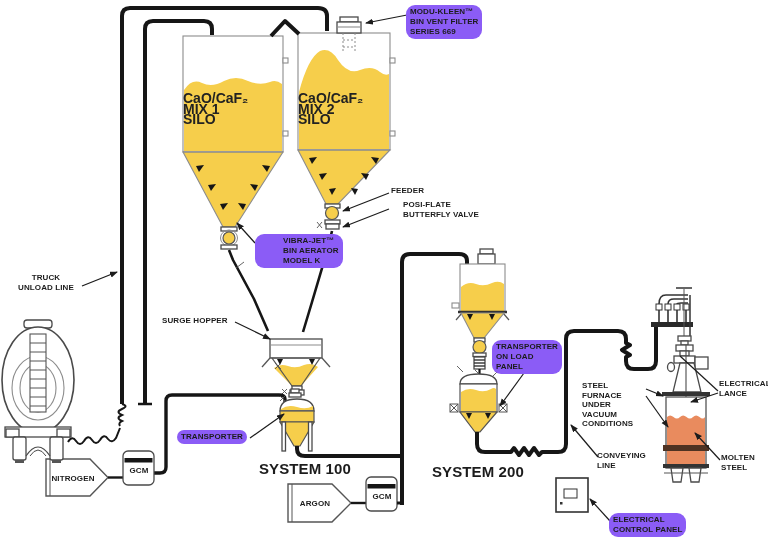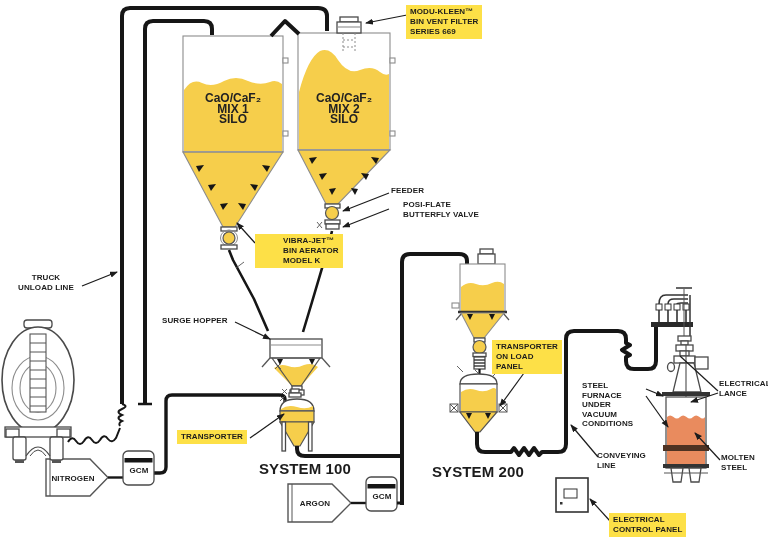--- a/index.html
+++ b/index.html
@@ -1,25 +1,25 @@
 <!DOCTYPE html>
 <html><head>
 <meta charset="utf-8">
 <style>
   html,body{margin:0;padding:0;background:#fff;}
   #stage{position:relative;width:768px;height:541px;background:#ffffff;overflow:hidden;
          font-family:"Liberation Sans",sans-serif;}
   svg{position:absolute;left:0;top:0;}
   .lbl{position:absolute;font-weight:bold;font-size:8px;line-height:10px;color:#1c1c1c;
        white-space:nowrap;letter-spacing:.1px;}
-  .hl{background:#fde047;padding:2px 4px;}
+  .hl{background:#8b5cf6;padding:2px 4px;border-radius:9px;}
   .ctr{text-align:center;}
   .big{font-size:15px;line-height:12px;}
-  .silo-txt{position:absolute;font-weight:bold;font-size:12px;line-height:10.5px;
-            color:#222;text-align:center;}
+  .silo-txt{position:absolute;font-weight:bold;font-size:14px;line-height:10.5px;
+            color:#222;}
   
   .thick{stroke:#161616;stroke-width:4;fill:none;stroke-linejoin:round;}
   .med{stroke:#161616;stroke-width:2.6;fill:none;stroke-linejoin:round;}
   .thin{stroke:#8c8c8c;stroke-width:1.1;fill:none;}
   .eq{stroke:#8c8c8c;stroke-width:1.1;fill:#fff;}
   .eqd{stroke:#4a4a4a;stroke-width:1.3;fill:#fff;}
   .yel{fill:#F6CE4B;stroke:none;}
   .ptr{stroke:#1c1c1c;stroke-width:1.2;fill:none;}
   .tick{stroke:#555;stroke-width:.9;fill:none;}
 </style>

